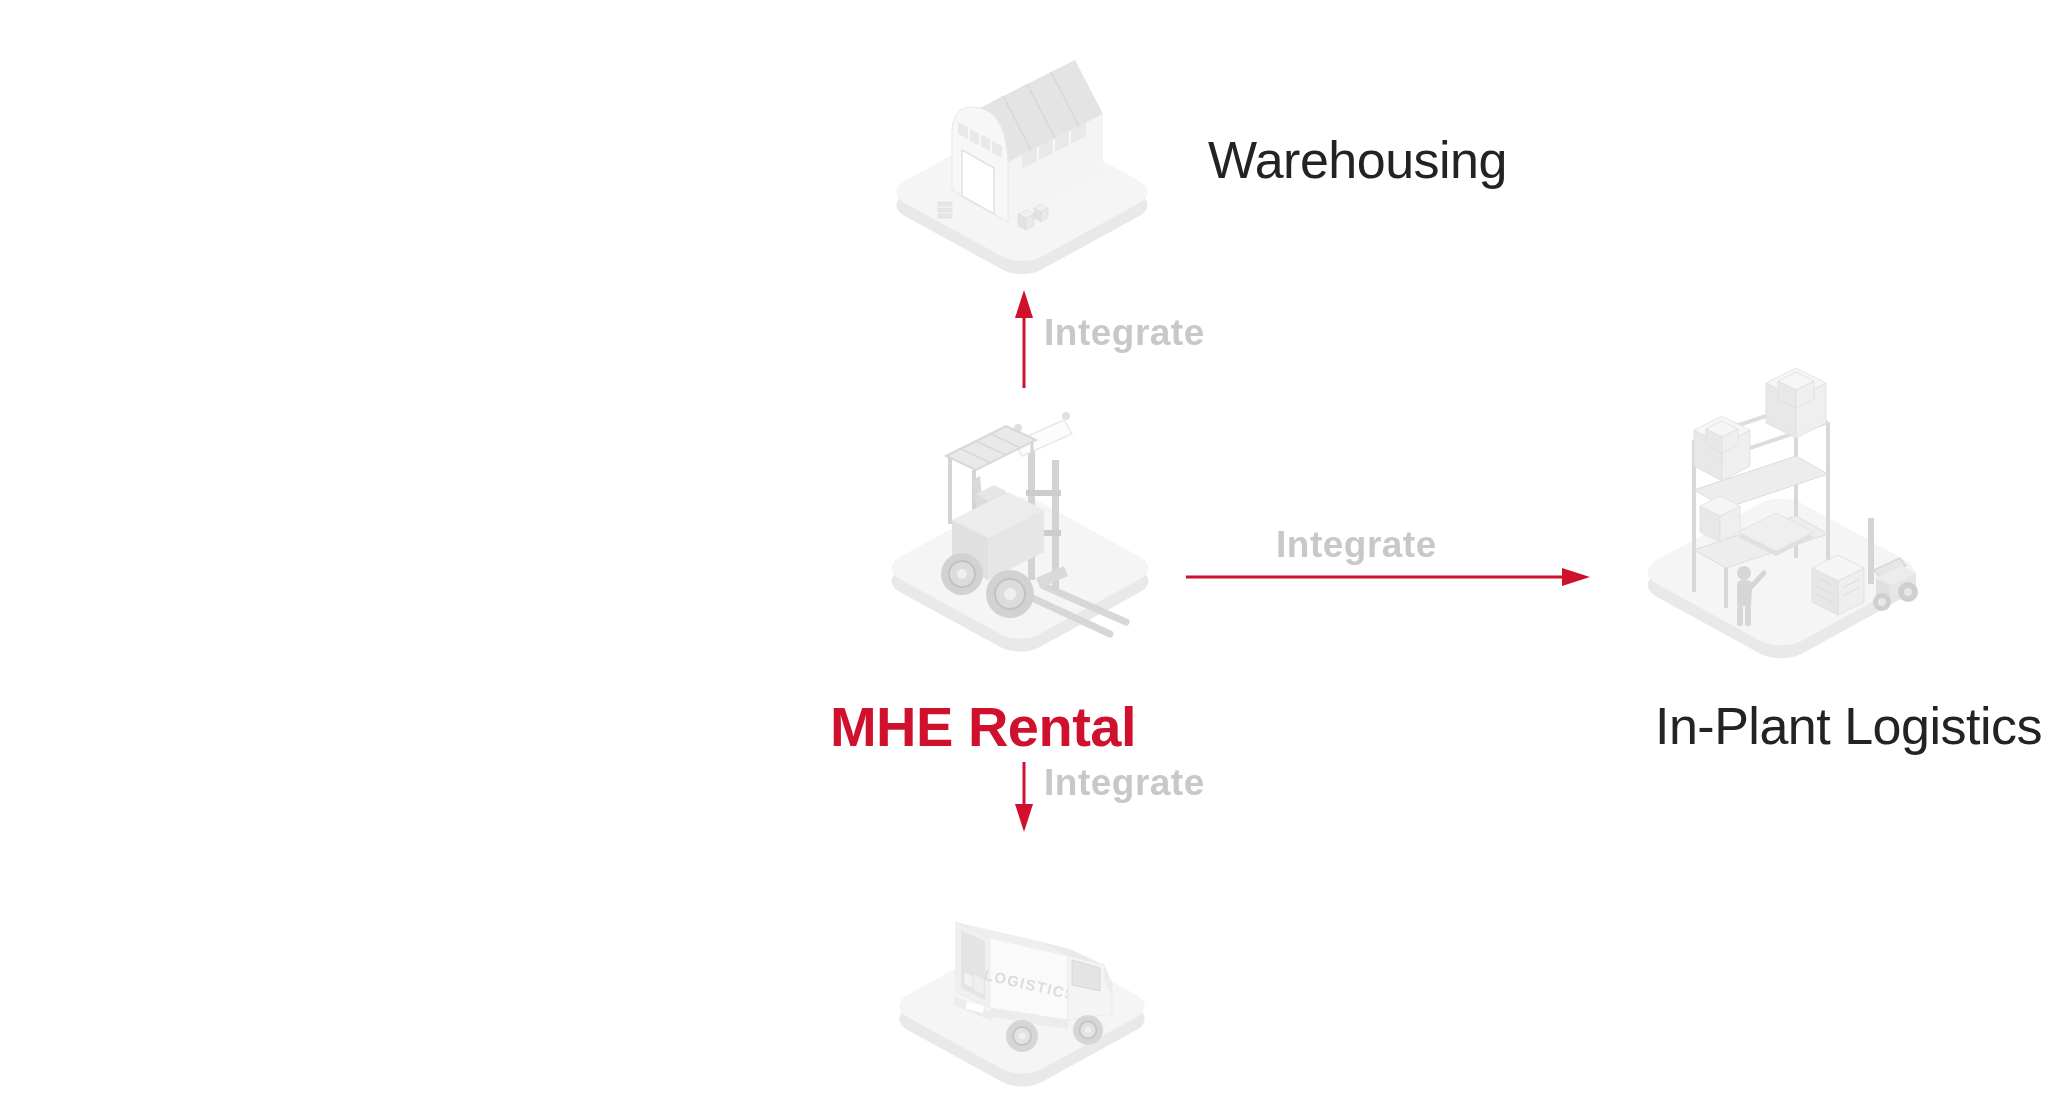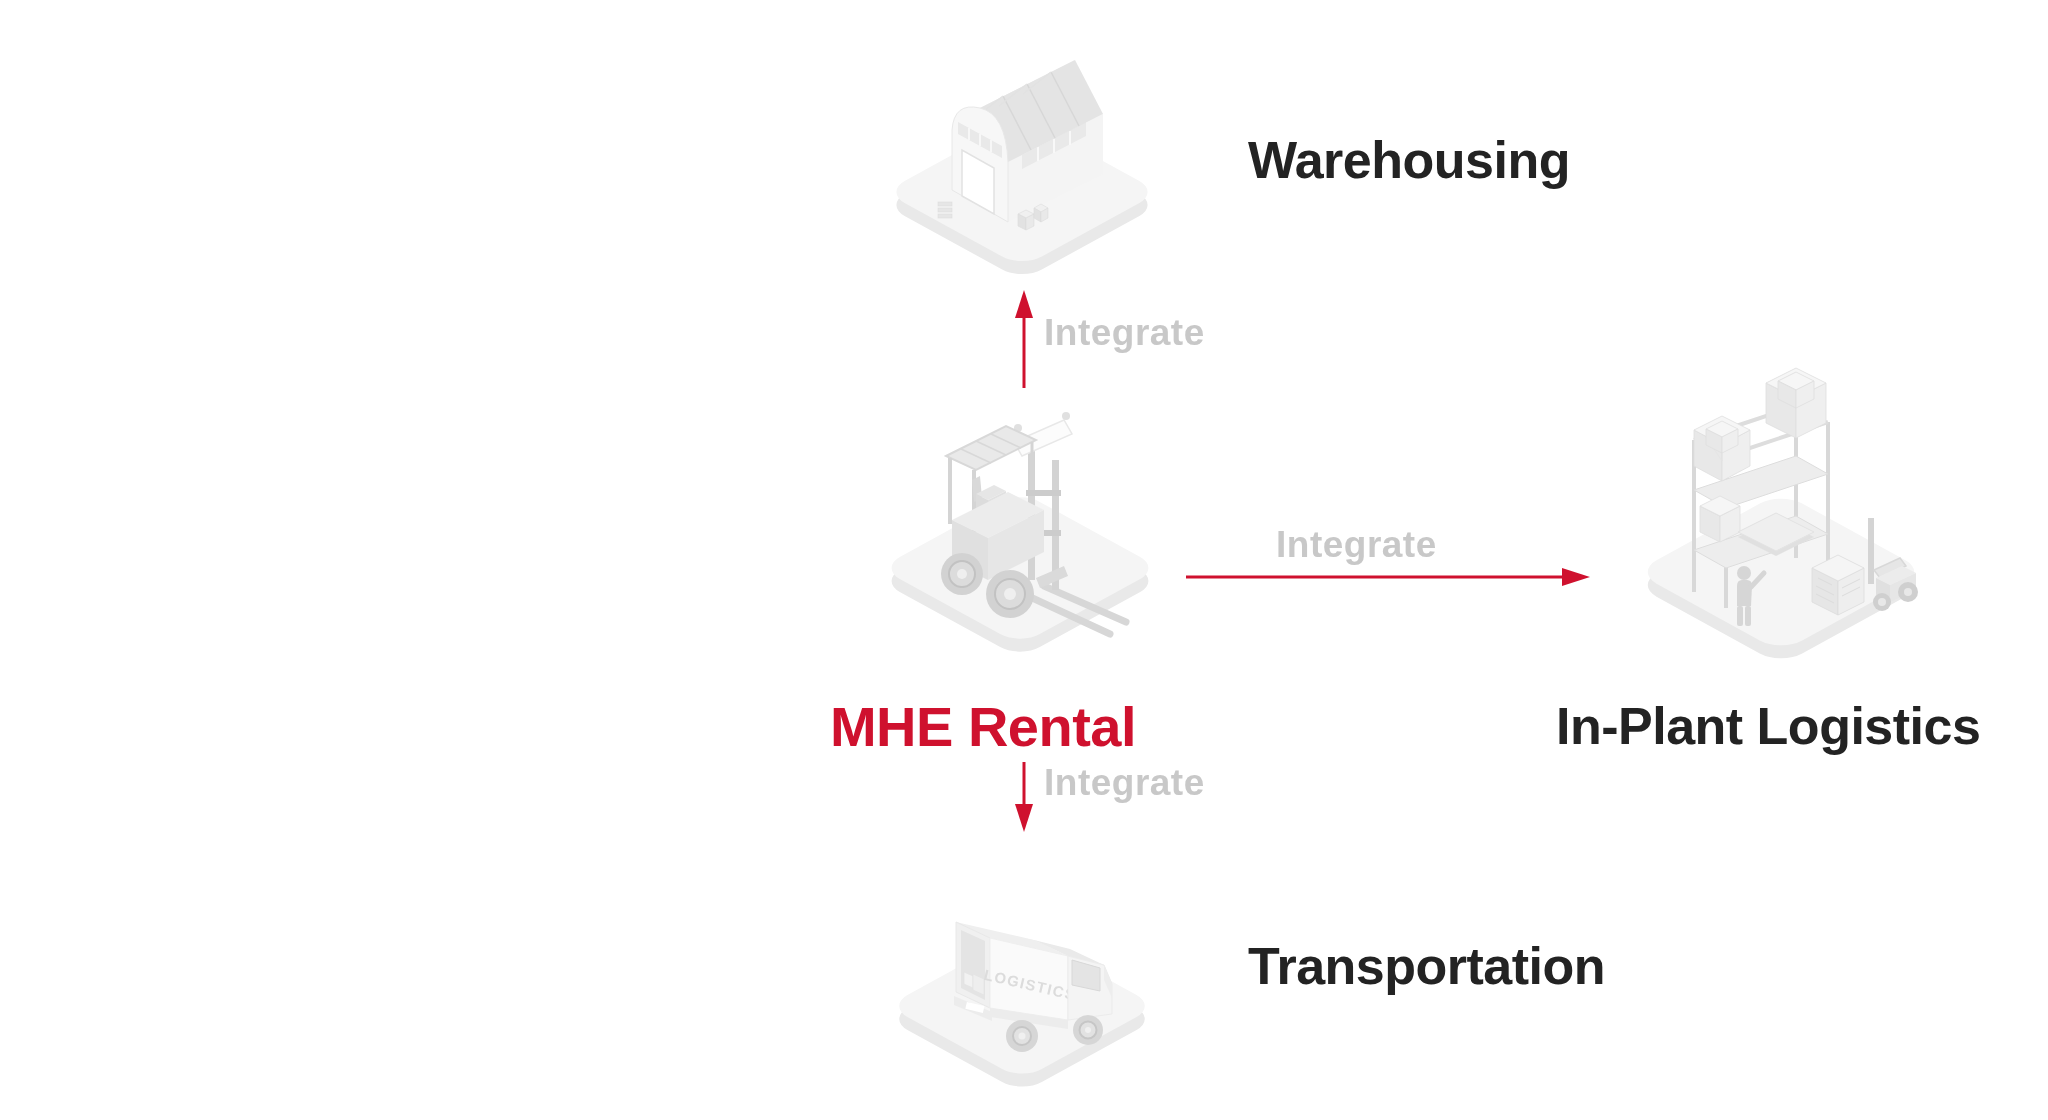--- a/index.html
+++ b/index.html
@@ -2,21 +2,21 @@
 <html><head>
 <meta charset="utf-8">
 <style>
   html,body{margin:0;padding:0;background:#ffffff;}
   .canvas{
     position:relative;width:2048px;height:1120px;background:#ffffff;overflow:hidden;
     font-family:"Liberation Sans","DejaVu Sans",sans-serif;
   }
   .abs{position:absolute;}
   .node-label{
-    font-size:52px;font-weight:700;color:#232323;letter-spacing:-0.5px;white-space:nowrap;margin-left:40px;
+    font-size:52px;font-weight:400;color:#232323;letter-spacing:-0.5px;white-space:nowrap;
   }
   .center-label{
     font-size:56px;font-weight:700;color:#cf112e;letter-spacing:-0.5px;white-space:nowrap;
     width:334px;text-align:center;
   }
   .integrate-label{
     font-size:37px;font-weight:700;color:#c8c8c8;letter-spacing:0.5px;white-space:nowrap;
   }
   svg{display:block;}
 </style>
@@ -189,21 +189,21 @@
       <polygon points="250,238 276,226 290,233 264,245" fill="#ececec"></polygon>
       <polygon points="250,238 264,245 264,262 250,255" fill="#e0e0e0"></polygon>
       <polygon points="264,245 290,233 290,250 264,262" fill="#e6e6e6"></polygon>
       <circle cx="256" cy="262" r="9" fill="#cfcfcf"></circle>
       <circle cx="256" cy="262" r="4" fill="#e8e8e8"></circle>
       <circle cx="282" cy="252" r="10" fill="#cfcfcf"></circle>
       <circle cx="282" cy="252" r="4" fill="#e8e8e8"></circle>
     </g>
   </svg>
 
-  <div class="abs node-label" style="left:1516px;top:696px">In-Plant Logistics</div>
+  <div class="abs node-label" style="left:1655px;top:696px">In-Plant Logistics</div>
 
   <svg class="abs" style="left:1008px;top:762px" width="32" height="72" viewBox="0 0 32 72">
     <line x1="16" y1="0" x2="16" y2="44" stroke="#cf112e" stroke-width="3"></line>
     <polygon points="16,70 7,42 25,42" fill="#cf112e"></polygon>
   </svg>
   <div class="abs integrate-label" style="left:1044px;top:762px">Integrate</div>
 
   <svg class="abs" style="left:872px;top:838px" width="300" height="256" viewBox="0 0 300 256">
     <g>
       <g transform="translate(150,181) scale(1,0.55) rotate(45)">
@@ -230,15 +230,14 @@
       <polygon points="232,127 240,146 240,160 232,142" fill="#ededed"></polygon>
       <circle cx="150" cy="198" r="16" fill="#d6d6d6"></circle>
       <circle cx="150" cy="198" r="9" fill="#e2e2e2" stroke="#c6c6c6" stroke-width="2"></circle>
       <circle cx="150" cy="198" r="3.5" fill="#f0f0f0"></circle>
       <circle cx="216" cy="192" r="15" fill="#d6d6d6"></circle>
       <circle cx="216" cy="192" r="8.5" fill="#e2e2e2" stroke="#c6c6c6" stroke-width="2"></circle>
       <circle cx="216" cy="192" r="3" fill="#f0f0f0"></circle>
     </g>
   </svg>
 
-  <div class="abs node-label" style="left:1208px;top:936px">Transportation</div>
 
 </div>
 
 </body></html>

